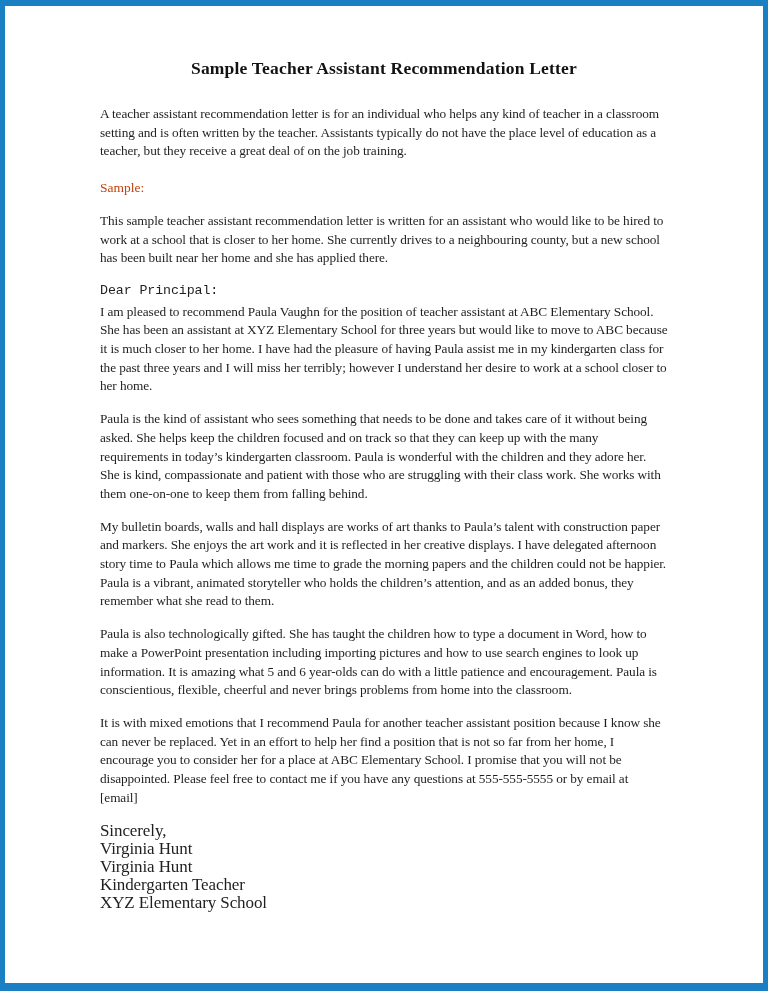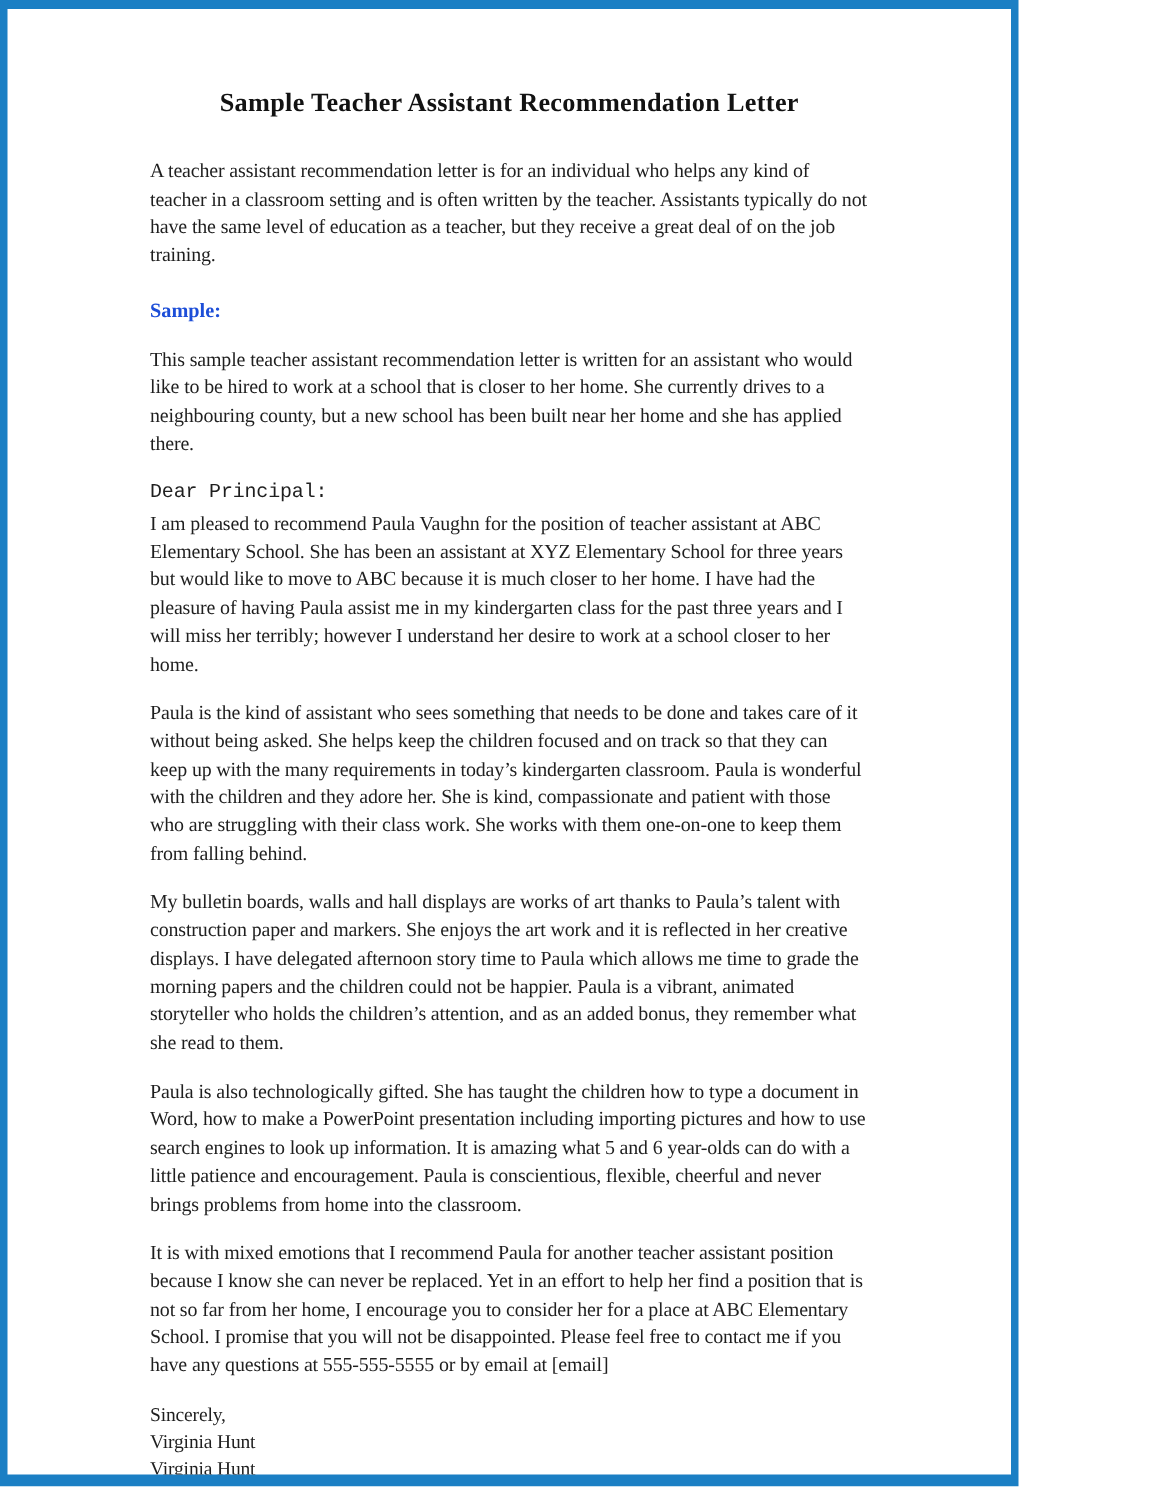--- a/index.html
+++ b/index.html
@@ -1,17 +1,17 @@
 <!DOCTYPE html>
 <html><head>
 <meta charset="utf-8">
 <style>
   html, body { margin: 0; padding: 0; background: #ffffff; }
   .canvas {
-    width: 679px;
+    width: 768px;
     height: 991px;
     box-sizing: border-box;
     border-style: solid;
     border-color: #1b7fc4;
     border-width: 6px 5px 8px 5px;
     background: #ffffff;
     font-family: "Liberation Serif", serif;
     color: #1f1f1f;
     overflow: hidden;
   }
@@ -31,50 +31,50 @@
   }
   .para {
     font-size: 13.3px;
     line-height: 18.7px;
     letter-spacing: -0.1px;
     margin: 0 0 14px 0;
     text-align: left;
   }
   .section-label {
     font-size: 13.5px;
-    font-weight: bold;
+    font-weight: normal;
     line-height: 18.7px;
     margin: 18px 0 14px 0;
-    color: #1d4ed8;
+    color: #c2410c;
   }
   .salutation {
     font-size: 13.3px;
     line-height: 18.7px;
     letter-spacing: -0.1px;
     margin: 0;
     font-family: Liberation Mono, monospace;
   }
   .no-top-gap { margin-top: 2px; }
   .signature-block {
     margin-top: 4px;
-    font-size: 13px;
+    font-size: 17px;
     line-height: 18.2px;
     letter-spacing: -0.1px;
   }
   .signature-block div { margin: 0; }
 </style>
 </head>
 <body>
 
 <div class="canvas">
   <div class="page">
 
     <h1 class="doc-title">Sample Teacher Assistant Recommendation Letter</h1>
 
-    <p class="para">A teacher assistant recommendation letter is for an individual who helps any kind of teacher in a classroom setting and is often written by the teacher. Assistants typically do not have the same level of education as a teacher, but they receive a great deal of on the job training.</p>
+    <p class="para">A teacher assistant recommendation letter is for an individual who helps any kind of teacher in a classroom setting and is often written by the teacher. Assistants typically do not have the place level of education as a teacher, but they receive a great deal of on the job training.</p>
 
     <div class="section-label">Sample:</div>
 
     <p class="para">This sample teacher assistant recommendation letter is written for an assistant who would like to be hired to work at a school that is closer to her home. She currently drives to a neighbouring county, but a new school has been built near her home and she has applied there.</p>
 
     <div class="salutation">Dear Principal:</div>
 
     <p class="para no-top-gap">I am pleased to recommend Paula Vaughn for the position of teacher assistant at ABC Elementary School. She has been an assistant at XYZ Elementary School for three years but would like to move to ABC because it is much closer to her home. I have had the pleasure of having Paula assist me in my kindergarten class for the past three years and I will miss her terribly; however I understand her desire to work at a school closer to her home.</p>
 
     <p class="para">Paula is the kind of assistant who sees something that needs to be done and takes care of it without being asked. She helps keep the children focused and on track so that they can keep up with the many requirements in today’s kindergarten classroom. Paula is wonderful with the children and they adore her. She is kind, compassionate and patient with those who are struggling with their class work. She works with them one-on-one to keep them from falling behind.</p>
@@ -82,18 +82,18 @@
     <p class="para">My bulletin boards, walls and hall displays are works of art thanks to Paula’s talent with construction paper and markers. She enjoys the art work and it is reflected in her creative displays. I have delegated afternoon story time to Paula which allows me time to grade the morning papers and the children could not be happier. Paula is a vibrant, animated storyteller who holds the children’s attention, and as an added bonus, they remember what she read to them.</p>
 
     <p class="para">Paula is also technologically gifted. She has taught the children how to type a document in Word, how to make a PowerPoint presentation including importing pictures and how to use search engines to look up information. It is amazing what 5 and 6 year-olds can do with a little patience and encouragement. Paula is conscientious, flexible, cheerful and never brings problems from home into the classroom.</p>
 
     <p class="para">It is with mixed emotions that I recommend Paula for another teacher assistant position because I know she can never be replaced. Yet in an effort to help her find a position that is not so far from her home, I encourage you to consider her for a place at ABC Elementary School. I promise that you will not be disappointed. Please feel free to contact me if you have any questions at 555-555-5555 or by email at [email]</p>
 
     <div class="signature-block">
       <div>Sincerely,</div>
       <div>Virginia Hunt</div>
       <div>Virginia Hunt</div>
+      <div>Kindergarten Teacher</div>
       <div>XYZ Elementary School</div>
-      <div>Kindergarten Teacher</div>
     </div>
 
   </div>
 </div>
 
 </body></html>

